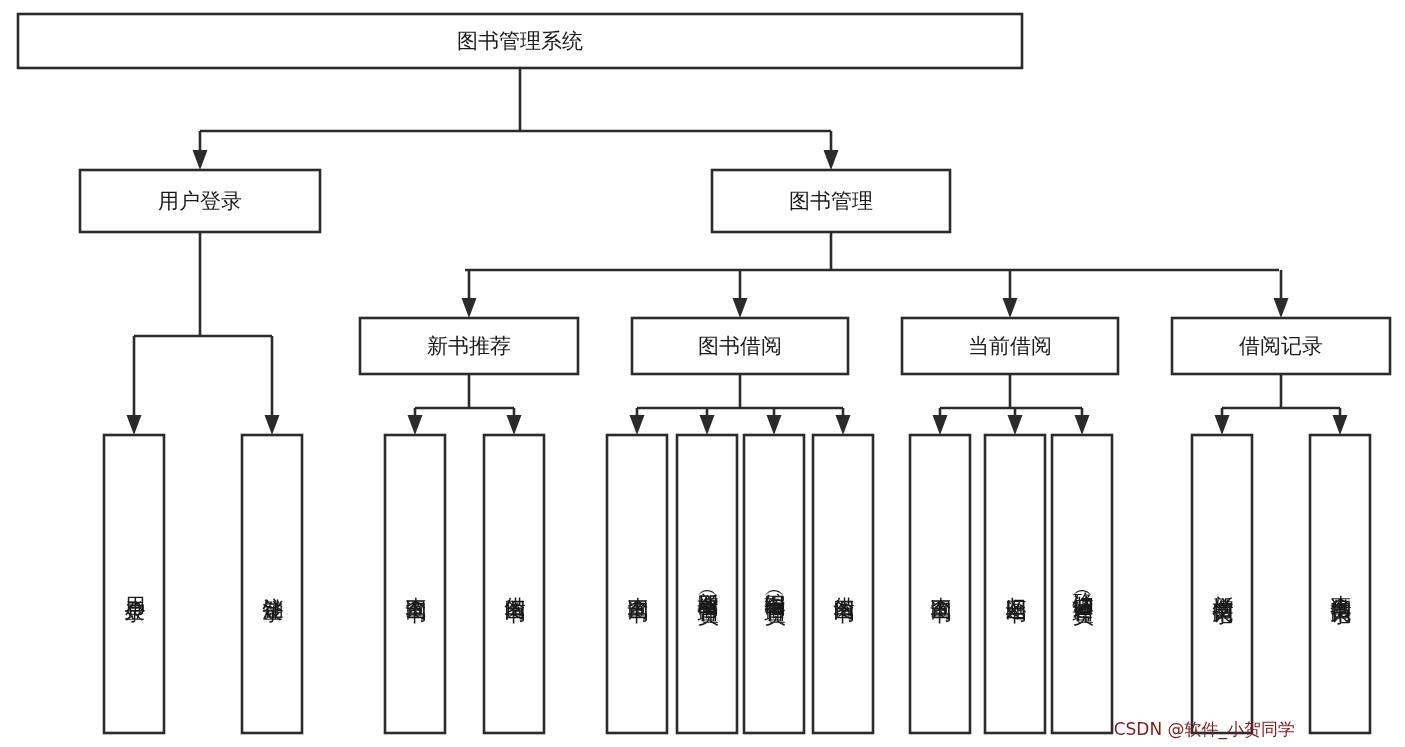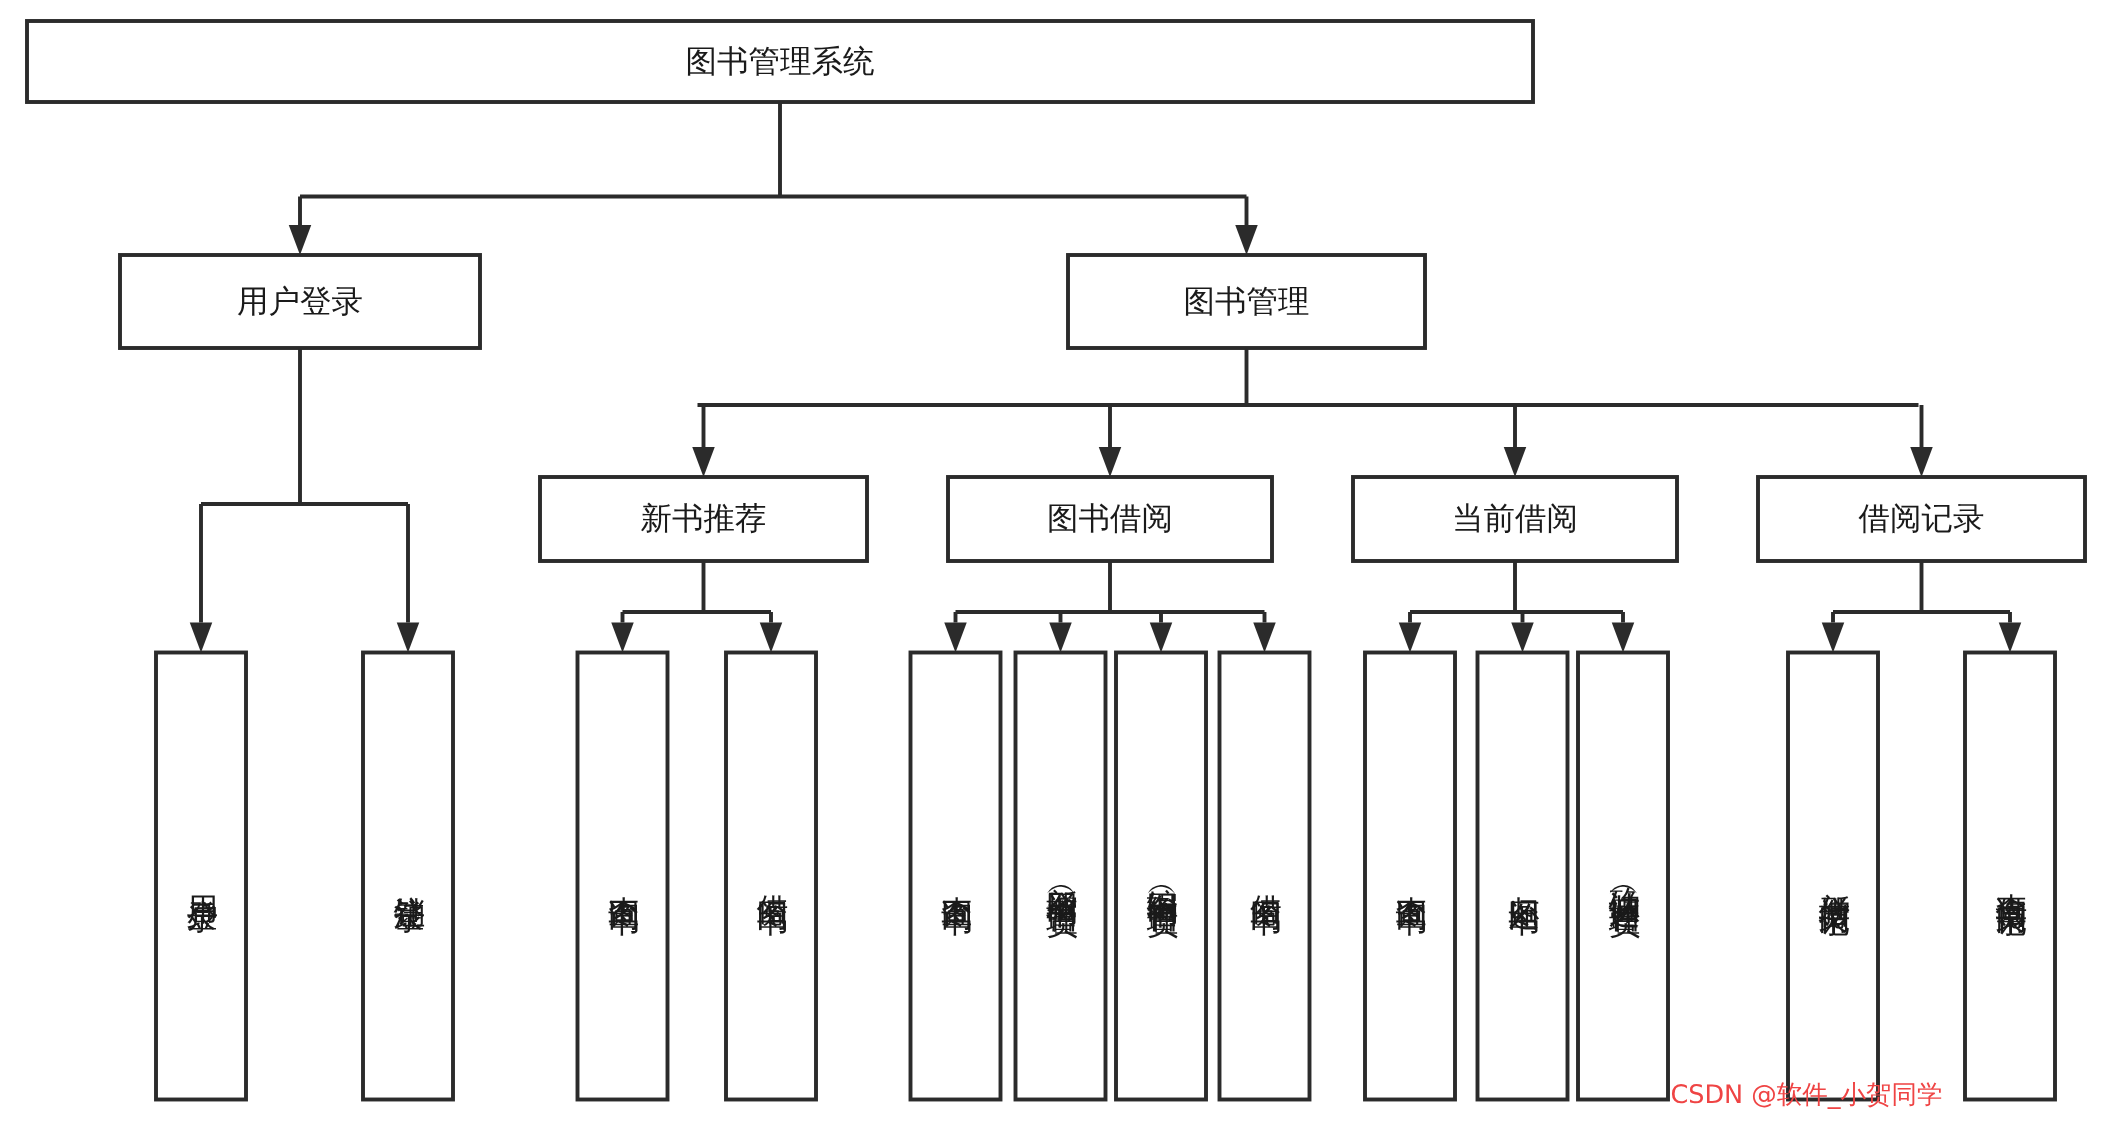--- a/index.html
+++ b/index.html
@@ -58,21 +58,21 @@
     writing-mode: vertical-rl;
     text-orientation: upright;
     letter-spacing: 2px;
   }
   .watermark {
     position: absolute;
     right: 10px;
     bottom: 6px;
     font-family: "DejaVu Sans", "Liberation Sans", sans-serif;
     font-size: 17px;
-    color: #ef4444;
+    color: #7f1d1d;
     white-space: nowrap;
     pointer-events: none;
     user-select: none;
     margin-left: 20px;
   }
 </style>
 </head>
 <body>
 
 <div id="diagram-root">

